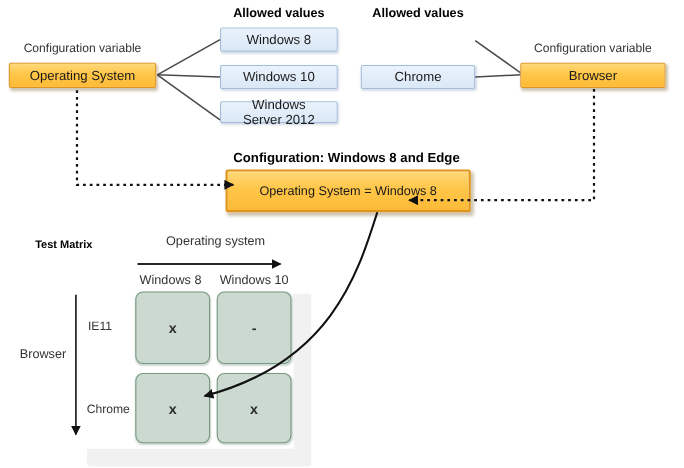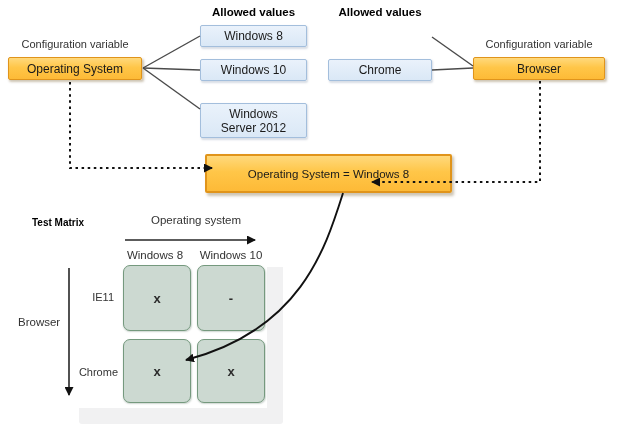--- a/index.html
+++ b/index.html
@@ -23,21 +23,21 @@
   .bbox{
     position:absolute;box-sizing:border-box;
     background:linear-gradient(180deg,#eaf2fb 0%,#dae8f6 100%);
     border:1.2px solid #a3bedc;border-radius:2px;
     box-shadow:1px 1.5px 2px rgba(100,120,150,.25);
     display:flex;align-items:center;justify-content:center;
     font-size:12px;color:#1a1a1a;text-align:center;line-height:14px;
     padding:0 14px;z-index:2;
   }
   .cfgbox{
-    position:absolute;box-sizing:border-box;left:205px;top:154px;width:247px;height:39px;
+    position:absolute;box-sizing:border-box;left:205px;top:154px;width:223px;height:39px;
     background:linear-gradient(180deg,#ffd97c 0%,#ffc648 45%,#fdba37 100%);
     border:2px solid #e0941b;border-radius:2px;
     box-shadow:2px 2.5px 3px rgba(90,60,0,.30);
     display:flex;flex-direction:column;align-items:center;justify-content:center;
     font-size:11.5px;color:#1a1a1a;line-height:16px;z-index:2;
   }
   .cell{
     position:absolute;box-sizing:border-box;
     background:#ccd9d1;border:1.6px solid #75997e;border-radius:7px;
     box-shadow:0.5px 1px 1.5px rgba(60,90,70,.25);
@@ -54,39 +54,40 @@
 
   <div class="panel" style="left:267px;top:267px;width:16px;height:141px;"></div>
   <div class="panel" style="left:79px;top:408px;width:204px;height:16px;border-radius:0 0 3px 3px;"></div>
 
   <div class="abs lbl center" style="left:8px;top:38px;width:134px;">Configuration variable</div>
   <div class="obox" style="left:8px;top:57px;width:134px;height:23px;">Operating System</div>
 
   <div class="abs heading center" style="left:200px;top:6px;width:107px;">Allowed values</div>
   <div class="bbox" style="left:200px;top:25px;width:107px;height:22px;">Windows 8</div>
   <div class="bbox" style="left:200px;top:59px;width:107px;height:22px;">Windows 10</div>
-  <div class="bbox" style="left:200px;top:92px;width:107px;height:35px;margin-top:11px;">Windows Server 2012</div>
+  <div class="bbox" style="left:200px;top:92px;width:107px;height:20px;">Windows Server 2012</div>
 
   <div class="abs heading center" style="left:328px;top:6px;width:104px;">Allowed values</div>
   <div class="bbox" style="left:328px;top:59px;width:104px;height:22px;">Chrome</div>
 
   <div class="abs lbl center" style="left:473px;top:38px;width:132px;">Configuration variable</div>
   <div class="obox" style="left:473px;top:57px;width:132px;height:23px;">Browser</div>
 
+  <div class="abs heading center" style="left:155px;top:136px;width:320px;font-size:12px;">Configuration: Windows 8 and Edge</div>
   <div class="cfgbox">
     <div>Operating System = Windows 8</div>
   </div>
 
   <div class="abs heading" style="left:32px;top:217px;font-size:10px;">Test Matrix</div>
   <div class="abs lbl center" style="left:140px;top:214px;width:112px;font-size:11.5px;">Operating system</div>
   <div class="abs lbl" style="left:18px;top:316px;font-size:11.5px;">Browser</div>
 
   <div class="abs lbl center" style="left:121px;top:249px;width:68px;font-size:11.5px;">Windows 8</div>
   <div class="abs lbl center" style="left:195px;top:249px;width:72px;font-size:11.5px;">Windows 10</div>
-  <div class="abs lbl" style="left:80px;top:291px;width:34px;text-align:right;">IE11</div>
+  <div class="abs lbl" style="left:80px;top:291px;width:34px;">IE11</div>
   <div class="abs lbl" style="left:72px;top:366px;width:46px;text-align:right;">Chrome</div>
 
   <div class="cell" style="left:123px;top:265px;width:68px;height:66px;">x</div>
   <div class="cell" style="left:197px;top:265px;width:68px;height:66px;">-</div>
   <div class="cell" style="left:123px;top:339px;width:68px;height:64px;">x</div>
   <div class="cell" style="left:197px;top:339px;width:68px;height:64px;">x</div>
 
   <svg class="connectors" width="622" height="425" viewBox="0 0 622 425">
     <defs>
       <marker id="arrow" markerUnits="userSpaceOnUse" markerWidth="10" markerHeight="9" refX="8" refY="4.5" orient="auto">

